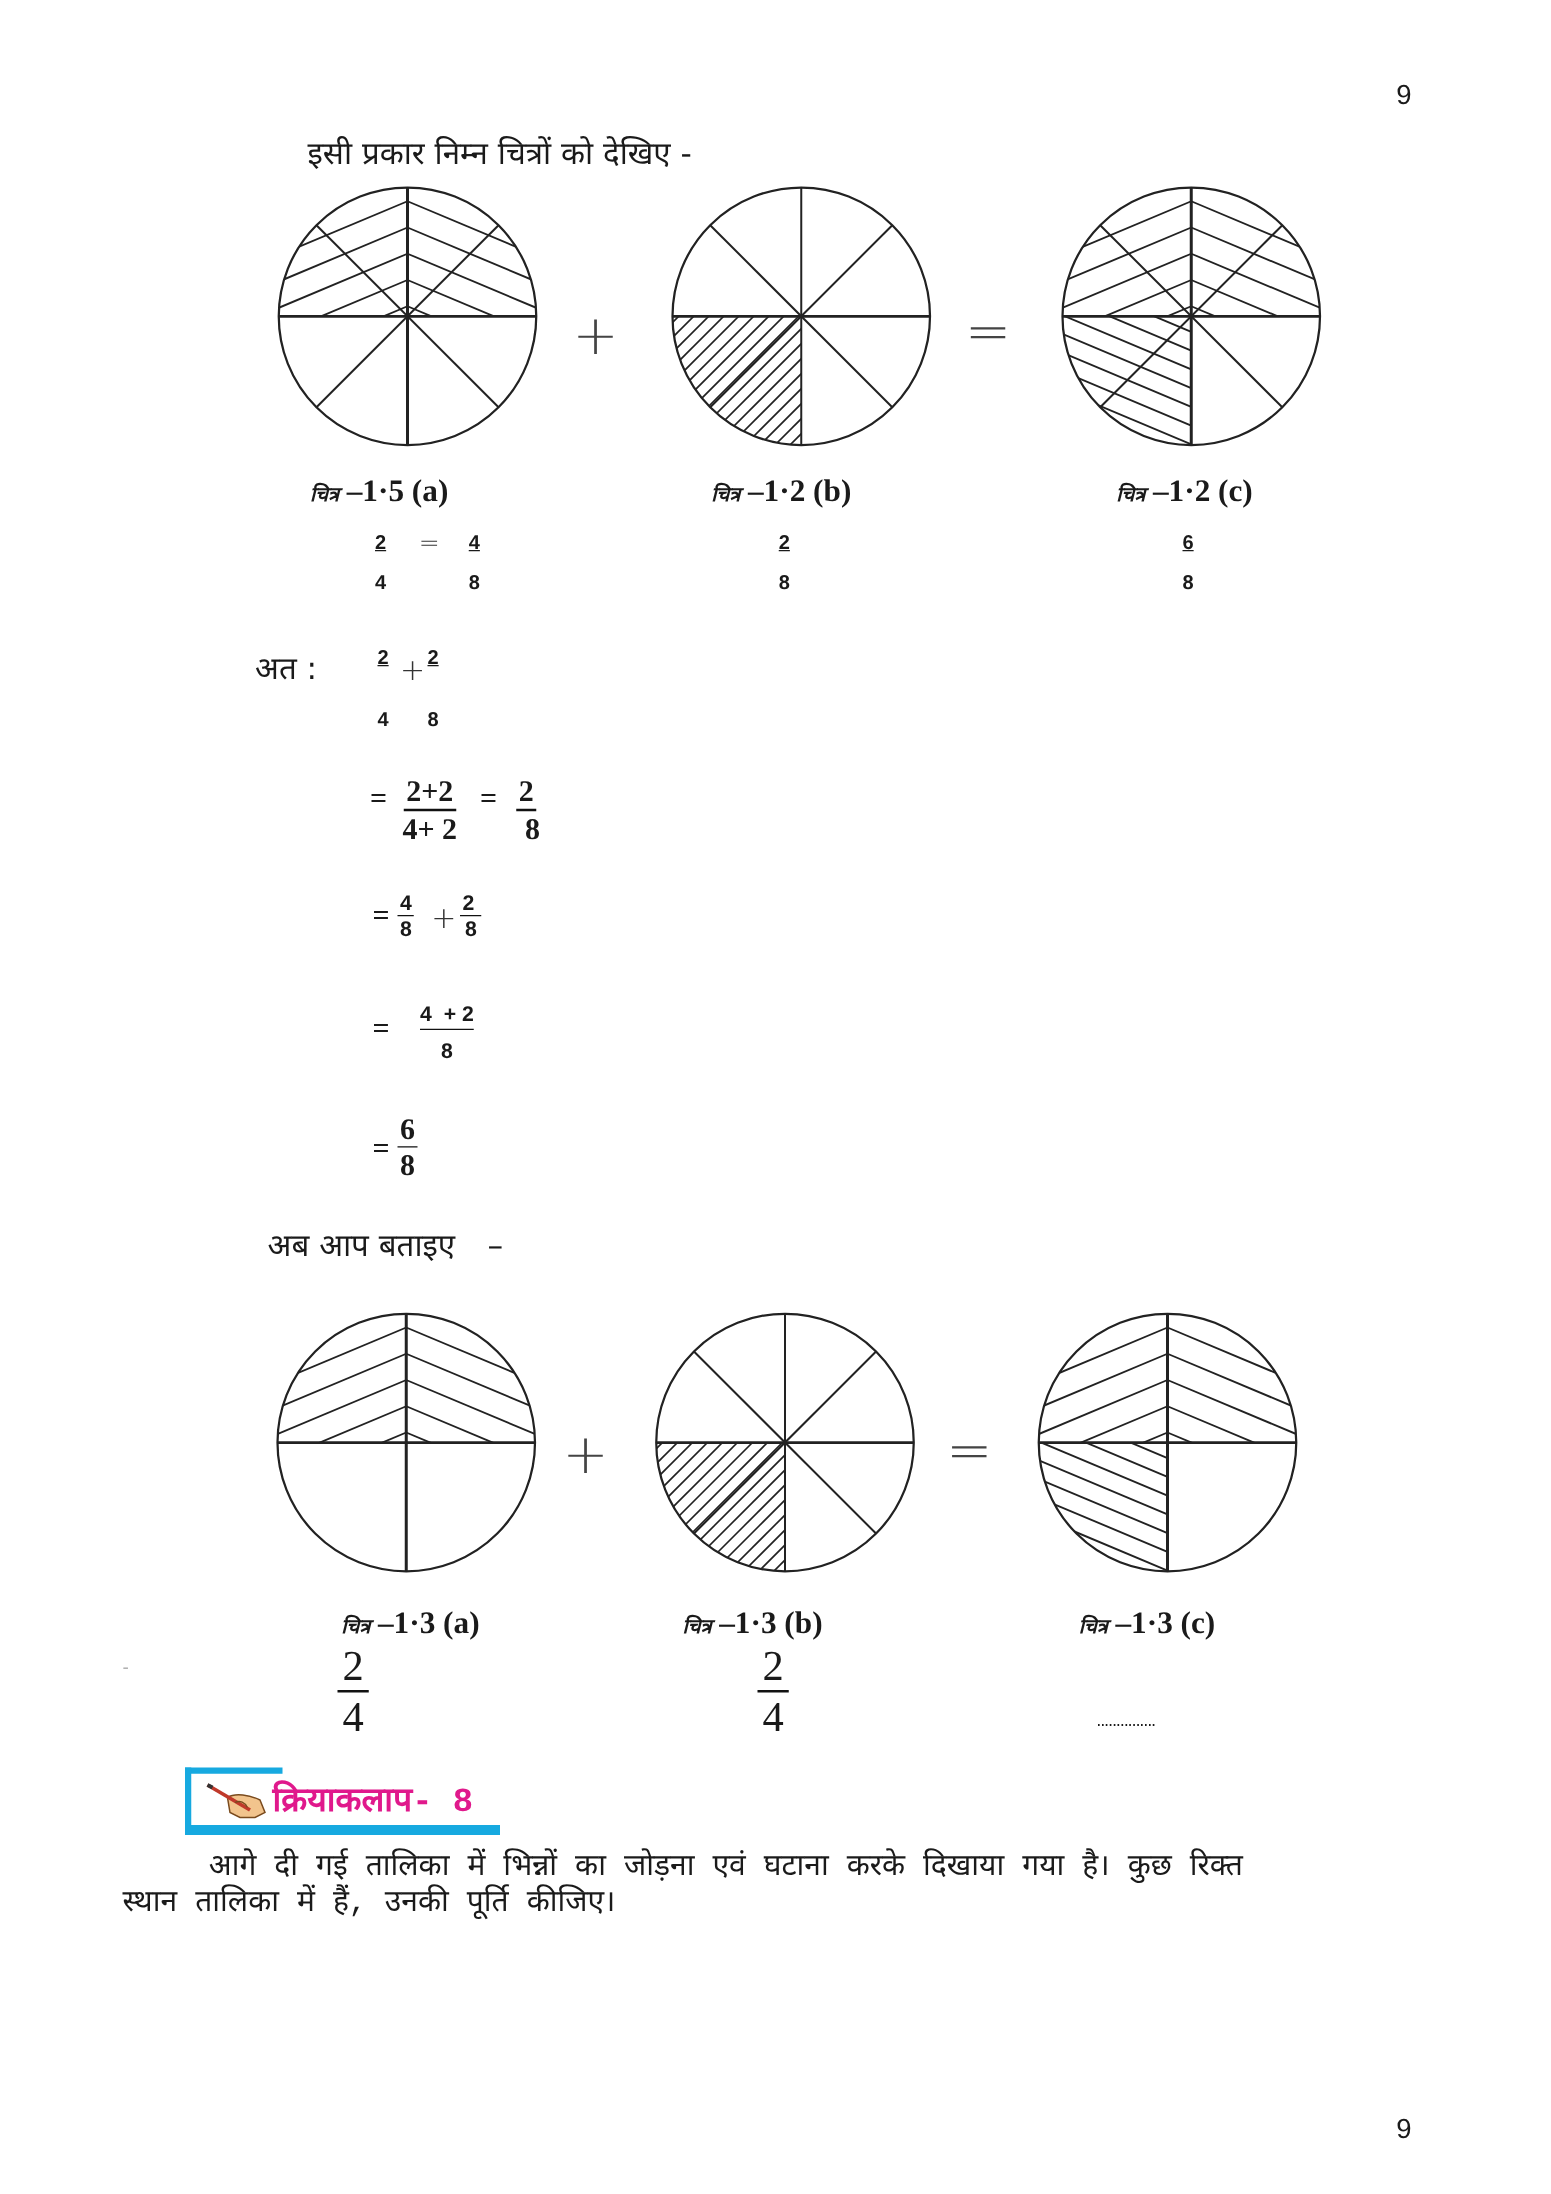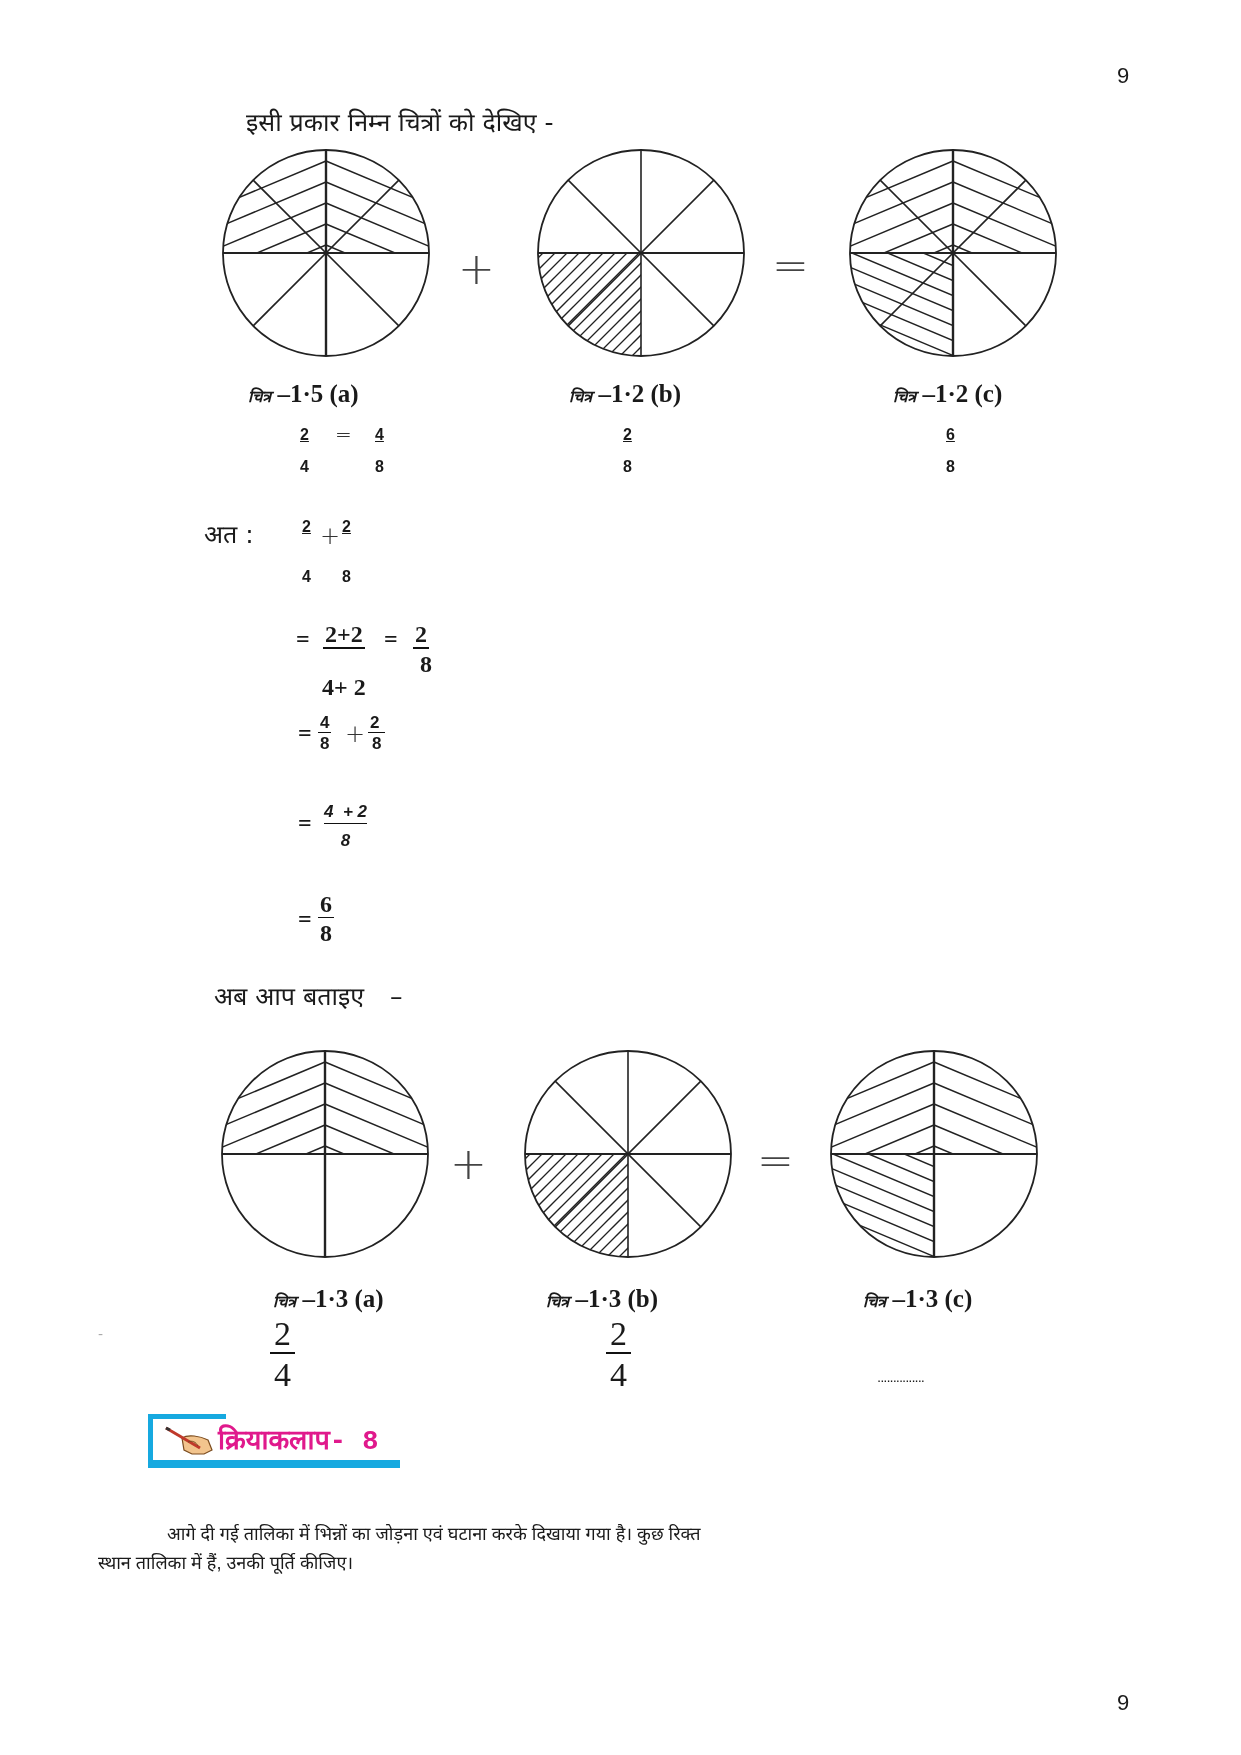--- a/index.html
+++ b/index.html
@@ -20,21 +20,21 @@
   .serifb { font-family:"Liberation Serif", serif; font-weight:bold; font-size:24px; }
   .sansb { font-family:"Liberation Sans", sans-serif; font-weight:bold; font-size:17px; }
   .bigfrac { font-family:"Liberation Serif", serif; font-size:34px; }
   .bigfrac .num { border-bottom:2px solid #111; padding:0 4px; }
   .activity-box { position:absolute; left:148px; top:1414px; width:252px; height:54px; }
   .activity-box .top { position:absolute; left:0; top:0; width:78px; height:5px; background:#16a9e0; }
   .activity-box .left { position:absolute; left:0; top:0; width:5px; height:54px; background:#16a9e0; }
   .activity-box .bottom { position:absolute; left:0; bottom:0; width:252px; height:8px; background:#16a9e0; }
   .activity-title { position:absolute; left:70px; top:6px; font-family:Liberation Mono, monospace;
                     font-weight:bold; font-size:27px; color:#e0198c; white-space:nowrap; }
-  .para { font-family:Liberation Sans, sans-serif; font-size:18px; line-height:29px;margin-top:40px; }
+  .para { font-family:Liberation Mono, monospace; font-size:24px; line-height:29px; }
   svg line, svg circle { vector-effect:non-scaling-stroke; }
 </style>
 </head>
 <body>
 
 <div class="abs pnum" style="left:1117px; top:63px;">9</div>
 <div class="abs pnum" style="left:1117px; top:1690px;">9</div>
 
 <div class="abs hindi" style="left:246px; top:104px;">इसी प्रकार निम्न चित्रों को देखिए -</div>
 
@@ -210,21 +210,21 @@
   <div class="n">2</div>
   <div style="margin-top:32px;">4</div>
 </div>
 <div class="abs op" style="left:320px; top:522px;">+</div>
 <div class="abs sfrac" style="left:342px; top:518px;">
   <div class="n">2</div>
   <div style="margin-top:32px;">8</div>
 </div>
 
 <div class="abs serifb" style="left:296px; top:626px;">=</div>
-<div class="abs frac serifb" style="left:322px; top:622px;gap:23px;">
+<div class="abs frac serifb" style="left:322px; top:622px;">
   <span class="num">2+2</span>
   <span class="den">4+ 2</span>
 </div>
 <div class="abs serifb" style="left:384px; top:626px;">=</div>
 <div class="abs frac serifb" style="left:410px; top:622px;">
   <span class="num">2</span>
   <span class="den" style="padding-left:10px;">8</span>
 </div>
 
 <div class="abs serifb" style="left:298px; top:720px;">=</div>
@@ -232,21 +232,21 @@
   <span class="num" style="border-bottom-width:1px;">4</span>
   <span class="den">8</span>
 </div>
 <div class="abs op" style="left:345px; top:720px;">+</div>
 <div class="abs frac sansb" style="left:368px; top:714px;">
   <span class="num" style="border-bottom-width:1px; padding-right:6px;">2</span>
   <span class="den">8</span>
 </div>
 
 <div class="abs serifb" style="left:298px; top:810px;">=</div>
-<div class="abs frac sansb" style="left:324px; top:803px;font-style:italic;">
+<div class="abs frac sansb" style="left:336px; top:803px;">
   <span class="num" style="border-bottom-width:1px; white-space:pre; padding:0 0 2px 0;">4  + 2</span>
   <span class="den" style="padding-top:8px;">8</span>
 </div>
 
 <div class="abs serifb" style="left:298px; top:906px;">=</div>
 <div class="abs frac serifb" style="left:318px; top:892px;">
   <span class="num" style="border-bottom-width:1px;">6</span>
   <span class="den">8</span>
 </div>
 

